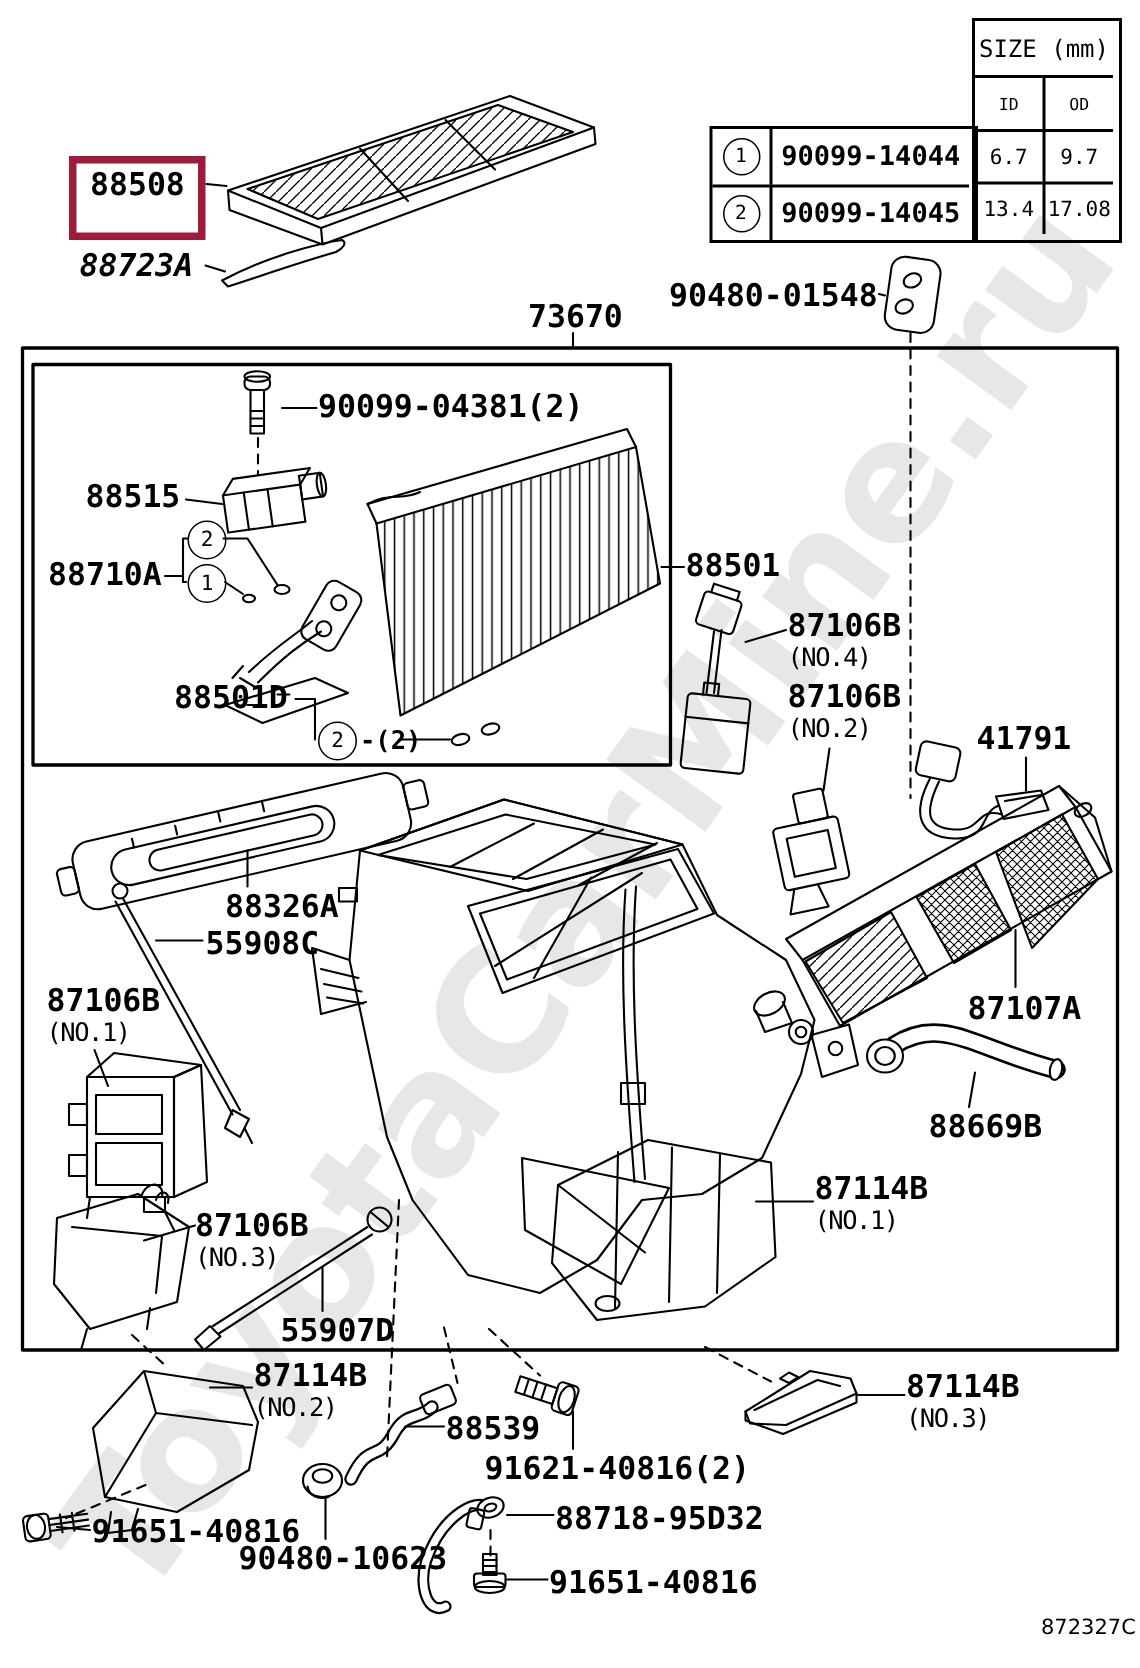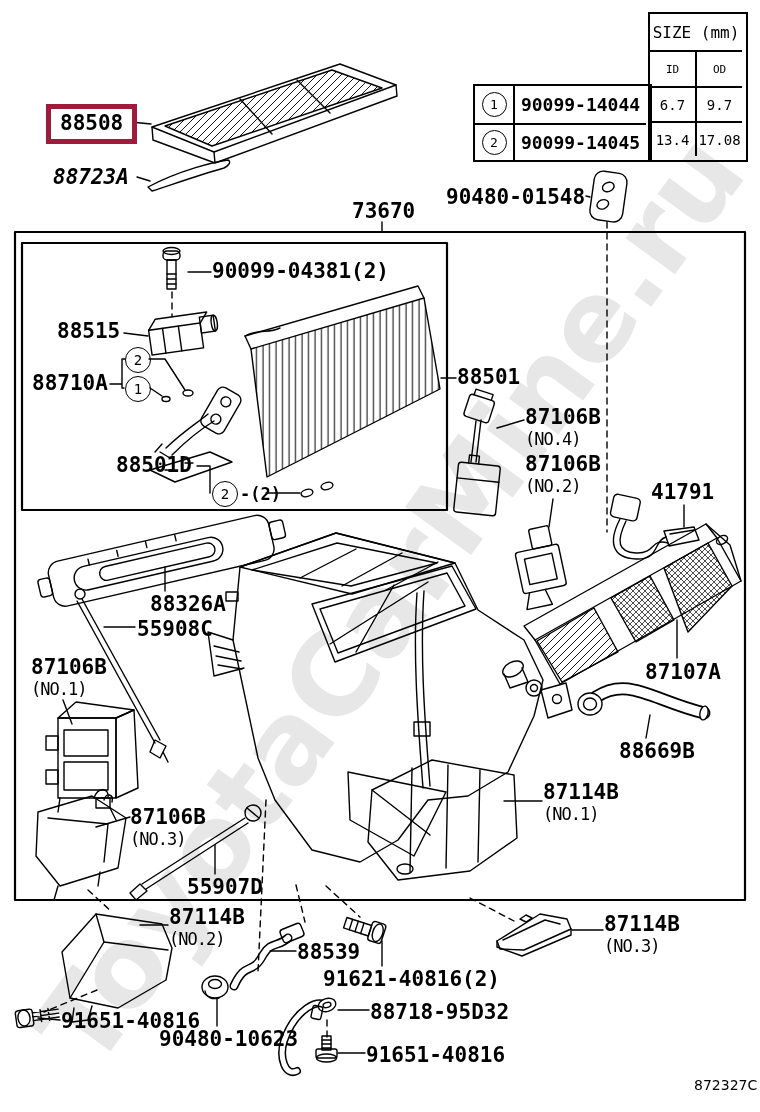--- a/index.html
+++ b/index.html
@@ -5,21 +5,21 @@
   html,body{margin:0;padding:0;background:#ffffff;}
   .stage{position:relative;width:760px;height:1112px;background:#fff;overflow:hidden;
          font-family:"DejaVu Sans Mono","Liberation Mono",monospace;}
   .wm{position:absolute;left:390px;top:600px;transform:translate(-50%,-50%) rotate(-54deg);
       font-family:"DejaVu Sans",sans-serif;font-weight:bold;font-size:112px;color:#e7e7e7;
       white-space:nowrap;z-index:0;user-select:none;}
   svg.art{position:absolute;left:0;top:0;z-index:1;}
   .callout{position:absolute;z-index:2;font-weight:bold;font-size:21px;line-height:1.0;
            color:#000;white-space:nowrap;}
   .callout .note{display:block;font-weight:normal;font-size:17px;margin-top:3px;letter-spacing:-1px;}
-  .hl{border:5px solid #9e1c3a;padding:4px 9px 5px 9px;background:#fff;}
+  .hl{border:5px solid #9e1c3a;padding:4px 9px 21px 9px;background:#fff;}
   .badge{position:absolute;z-index:2;width:24px;height:24px;border:1.7px solid #000;border-radius:50%;
          display:flex;align-items:center;justify-content:center;font-weight:normal;font-size:14px;background:transparent;}
   .qty{position:absolute;z-index:2;font-weight:bold;font-size:17px;}
   .code{position:absolute;z-index:2;font-family:"DejaVu Sans",sans-serif;font-size:14px;color:#000;text-align:center;}
   
   .tblB{position:absolute;left:648px;top:12px;width:96px;height:146px;border:2px solid #000;z-index:2;
         display:grid;grid-template-columns:45px 47px;grid-template-rows:36px 36px 35px 35px;background:transparent;}
   .tblA{position:absolute;left:473px;top:84px;width:175px;height:74px;border:2px solid #000;z-index:2;
         display:grid;grid-template-columns:38px 133px;grid-template-rows:37px 37px;background:transparent;}
   .cell{display:flex;align-items:center;justify-content:center;font-size:14px;}

